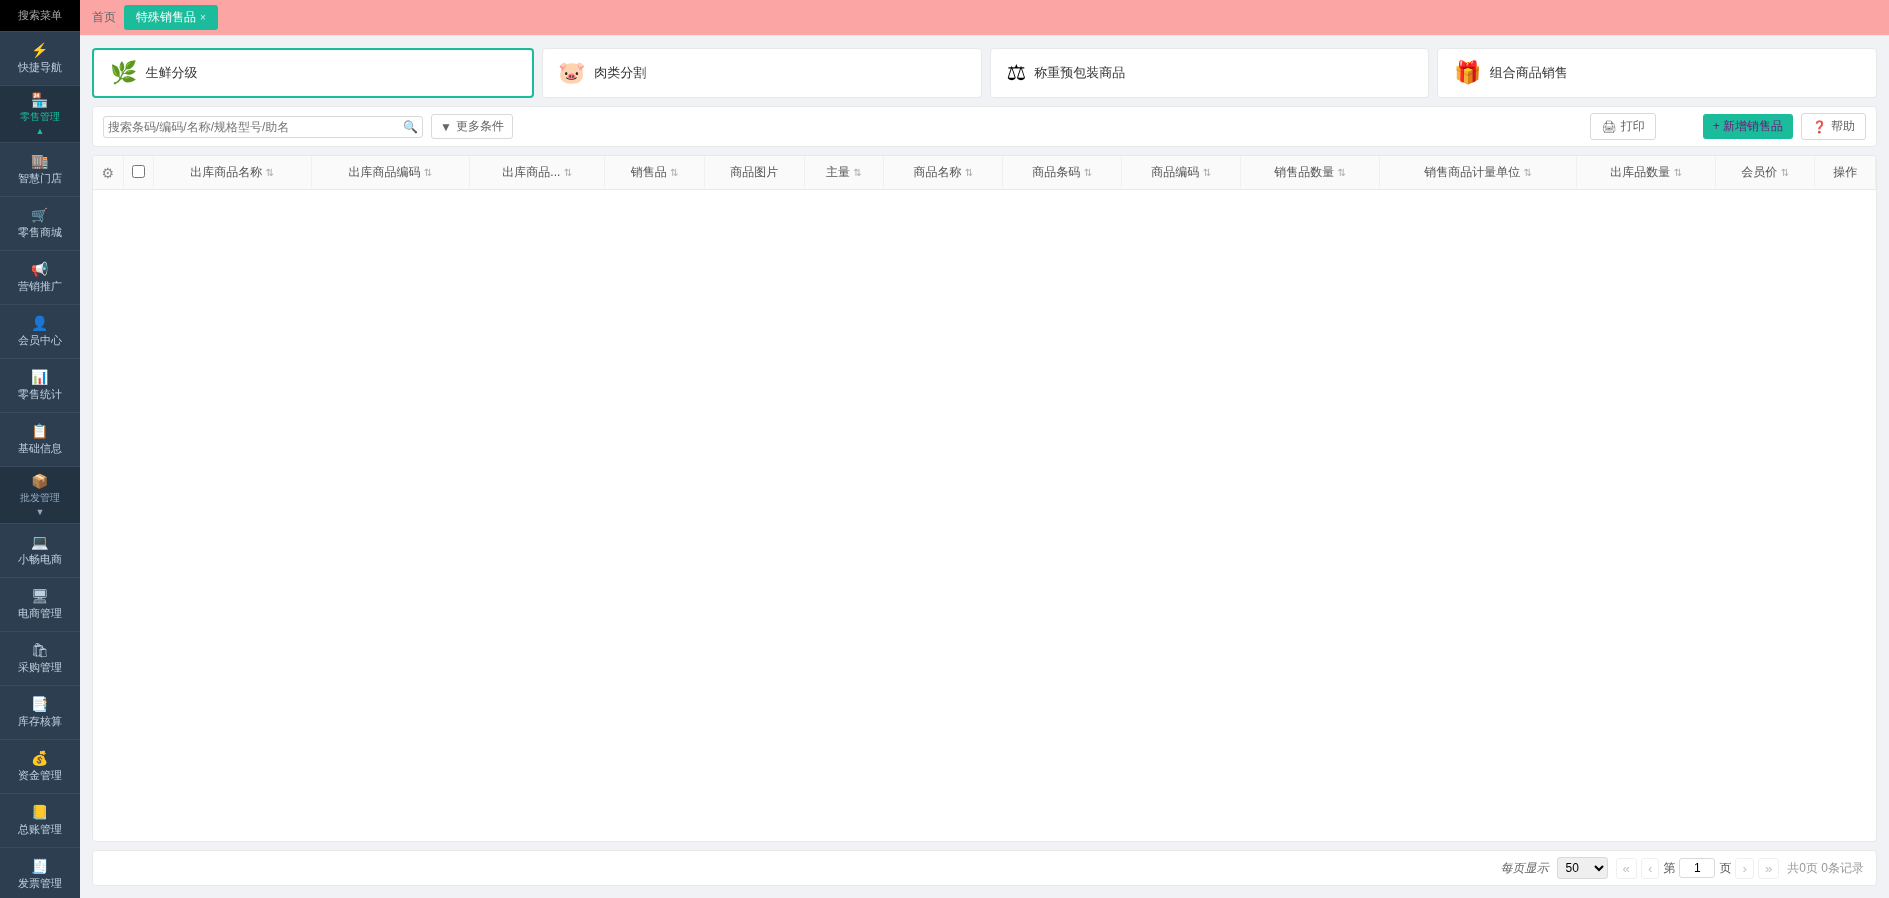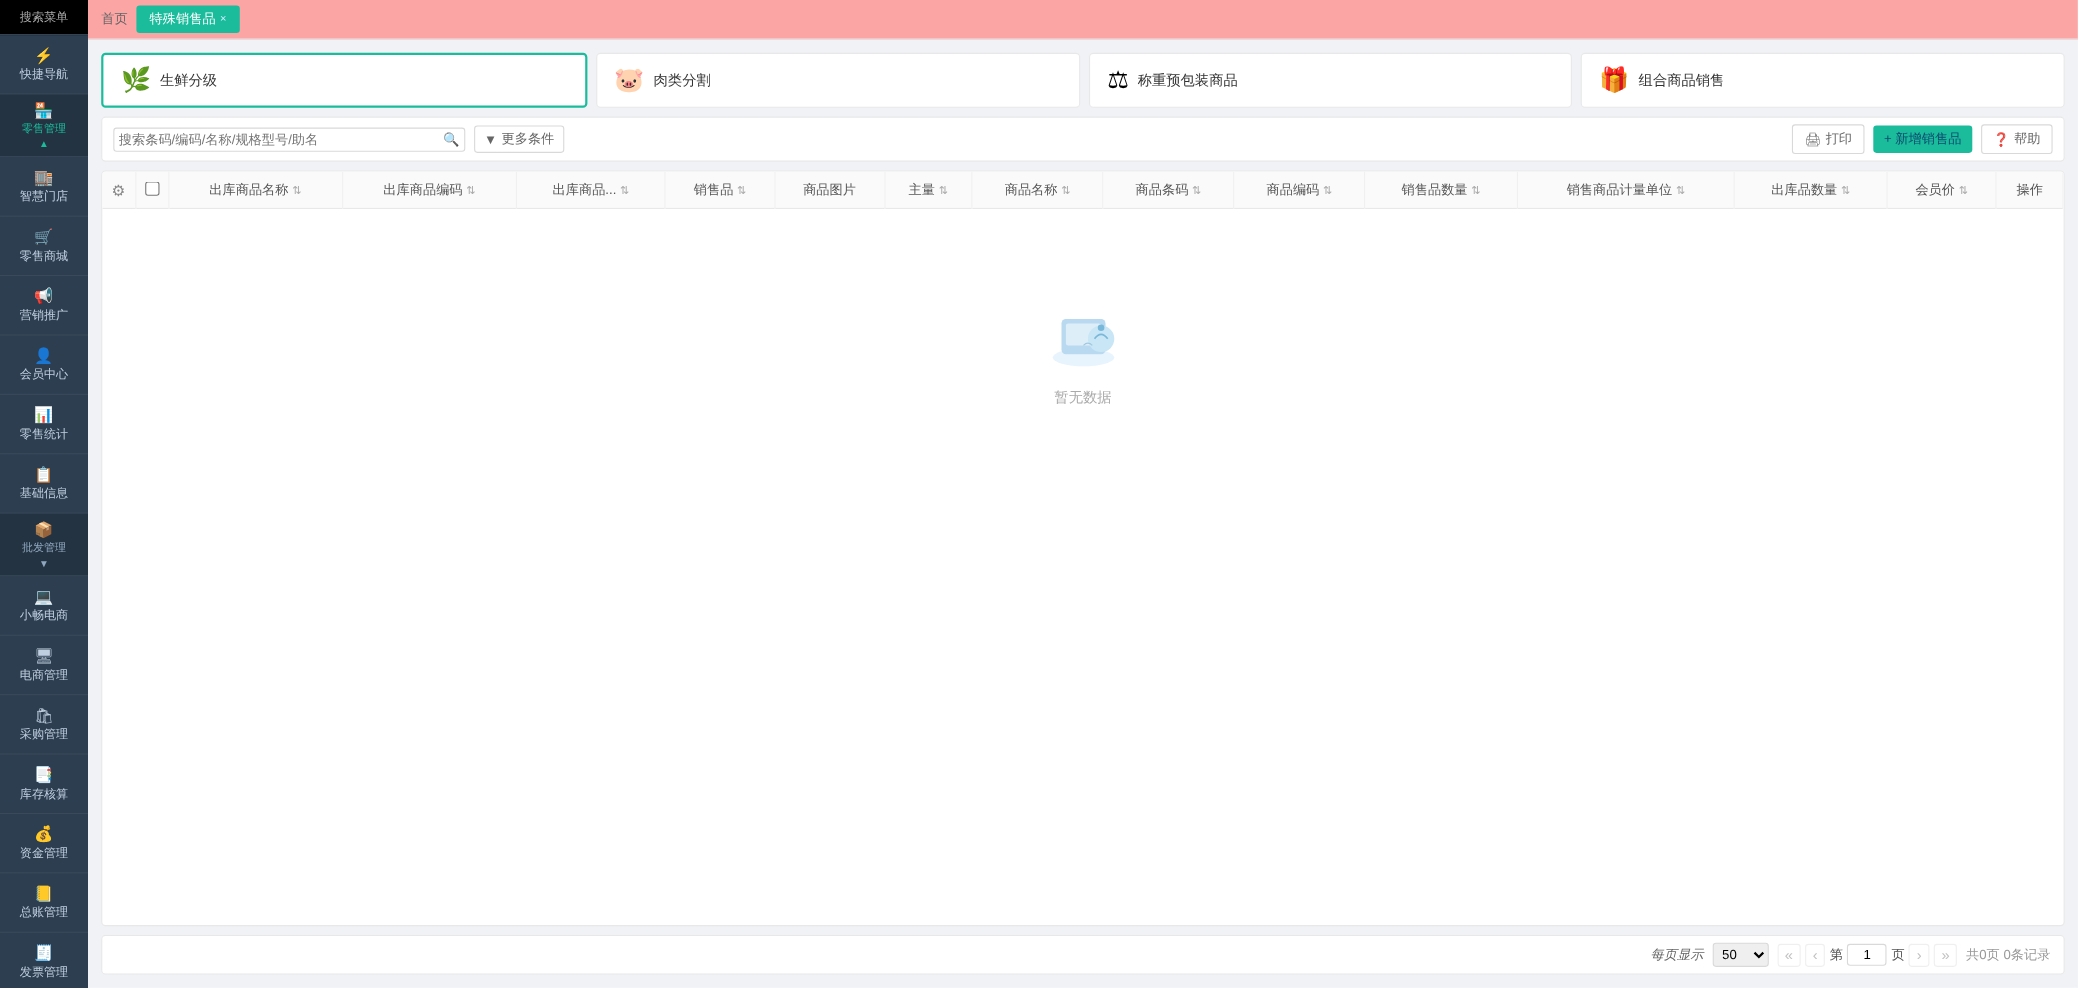--- a/index.html
+++ b/index.html
@@ -172,22 +172,23 @@
       font-size: 12px;
       cursor: pointer;
     }
     .btn-print {
       border: 1px solid #d9d9d9;
       background: #fff;
       color: #666;
     }
     .btn-new {
       background: #1abc9c;
-      color: #0c4a6e;
+      color: #701a75;
       border: none;
+      margin-left: 39px;
     }
     .btn-help {
       background: #fff;
       border: 1px solid #d9d9d9;
       color: #666;
     }
 
     
     .table-wrapper {
       background: #fff;
@@ -475,32 +476,20 @@
               <span class="sort-icon">⇅</span>
             </th>
             <th>
               <span>操作</span>
             </th>
           </tr>
         </thead>
         <tbody id="table-body">
         </tbody>
       </table>
-      <div class="empty-state">
-        <svg class="empty-icon" viewBox="0 0 80 70" fill="none" xmlns="http://www.w3.org/2000/svg">
-          <ellipse cx="40" cy="55" rx="28" ry="8" fill="#e8f4fd"></ellipse>
-          <rect x="20" y="20" width="40" height="32" rx="4" fill="#b8d9f0"></rect>
-          <rect x="24" y="24" width="32" height="20" rx="2" fill="#ddeef8"></rect>
-          <circle cx="56" cy="38" r="12" fill="#c8e6f5"></circle>
-          <path d="M50 38 Q56 30 62 38" stroke="#7ab8d9" stroke-width="1.5" fill="none"></path>
-          <circle cx="56" cy="28" r="3" fill="#7ab8d9"></circle>
-          <path d="M40 44 Q44 40 48 44" stroke="#a0c8e0" stroke-width="1" fill="none"></path>
-        </svg>
-        <span>暂无数据</span>
-      </div>
     </div>
 
     <div class="pagination-bar">
       <span class="page-size-label">每页显示</span>
       <select class="page-size-select">
         <option selected="">50</option>
         <option>10</option>
         <option>20</option>
         <option>100</option>
       </select>

